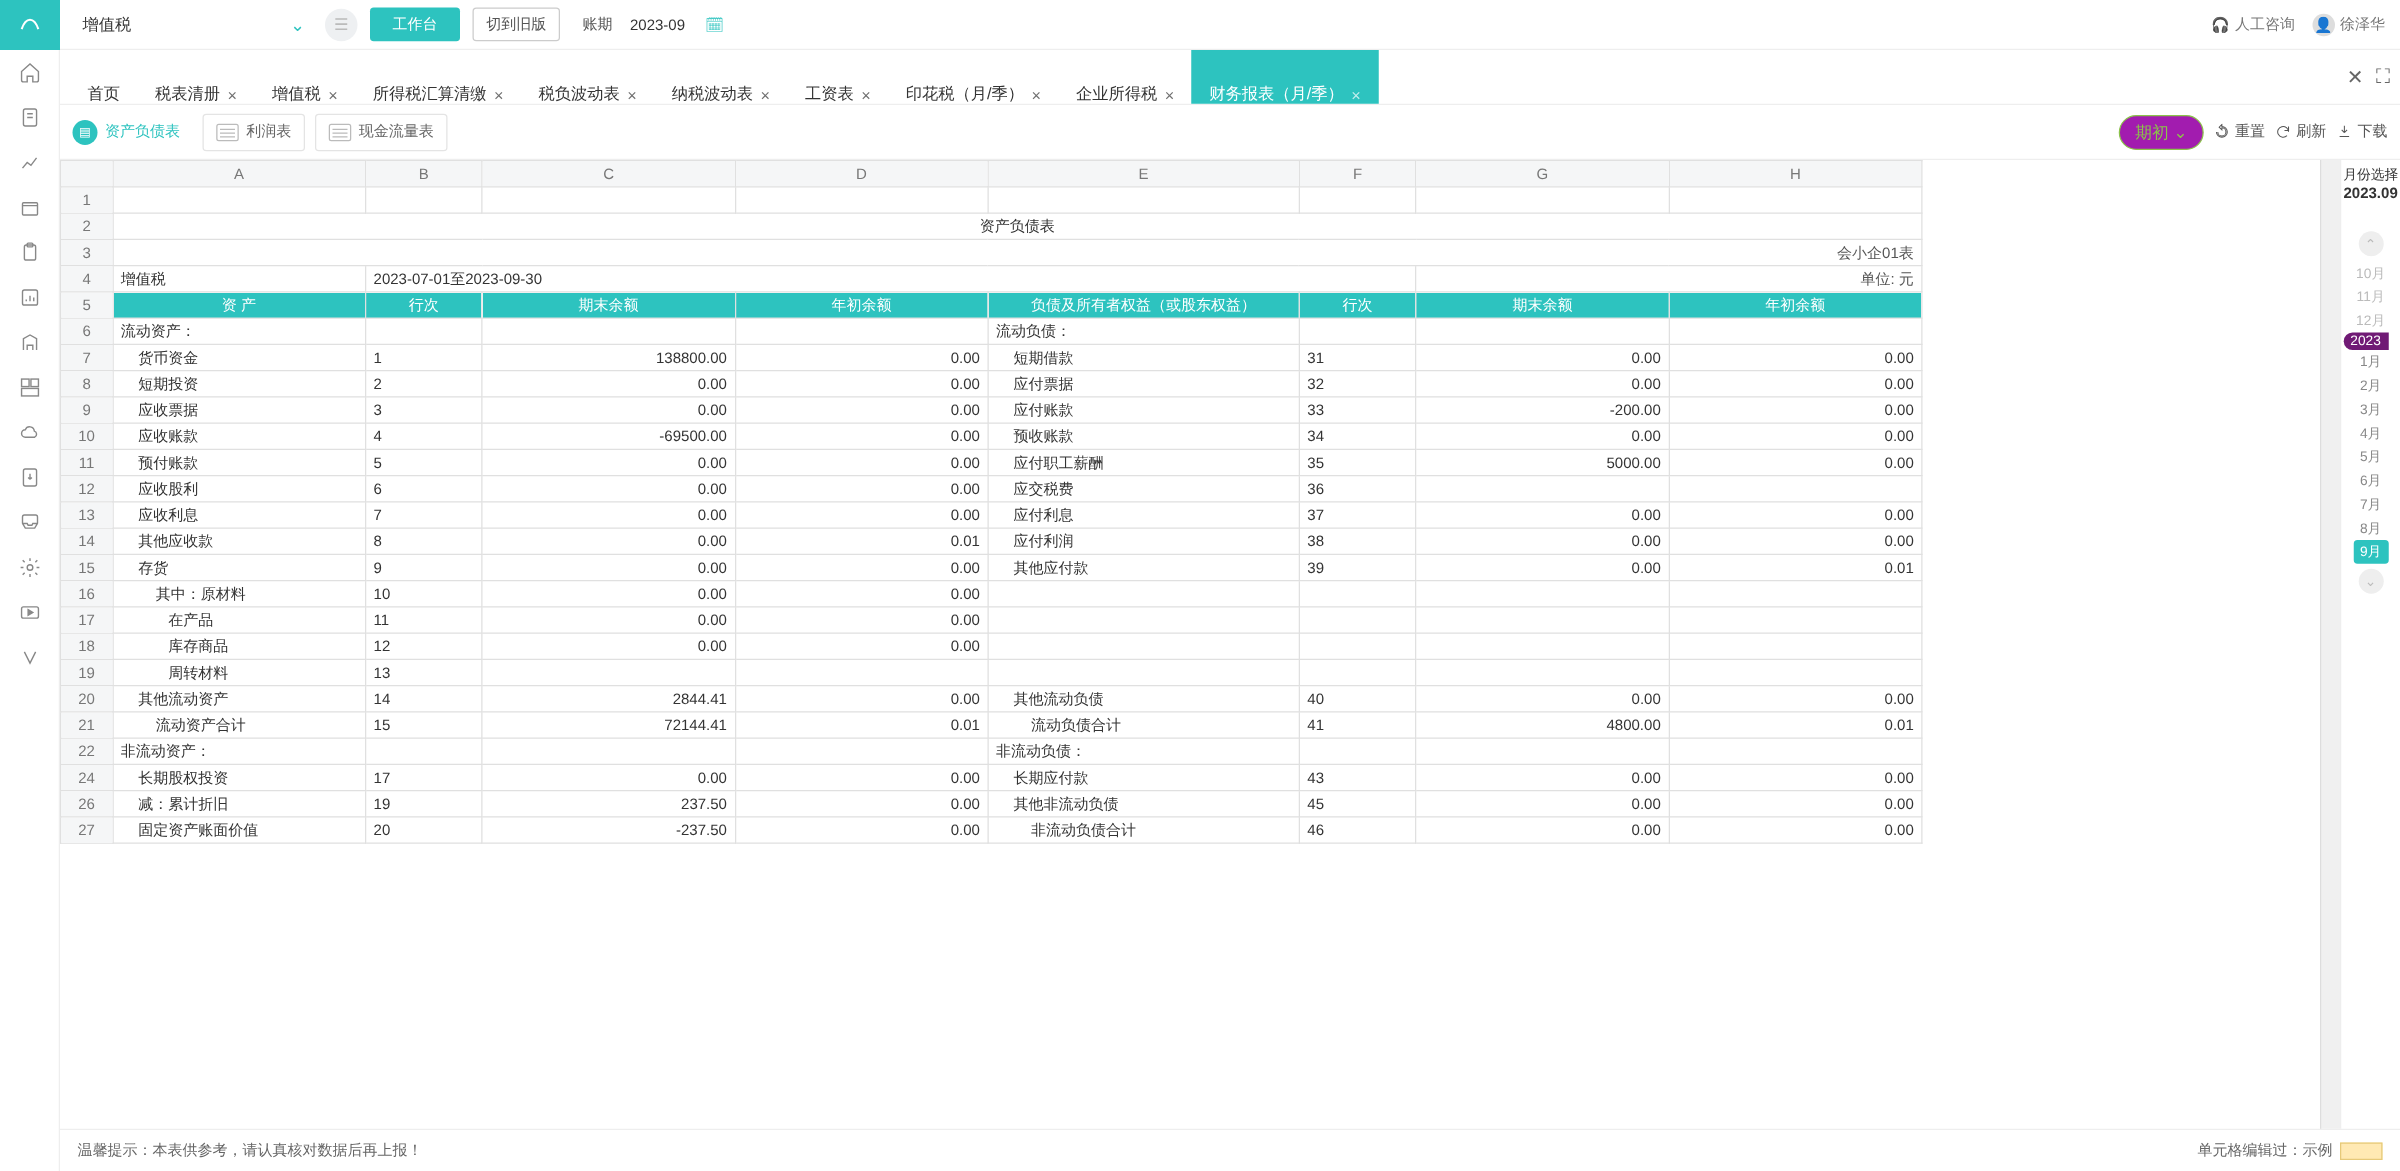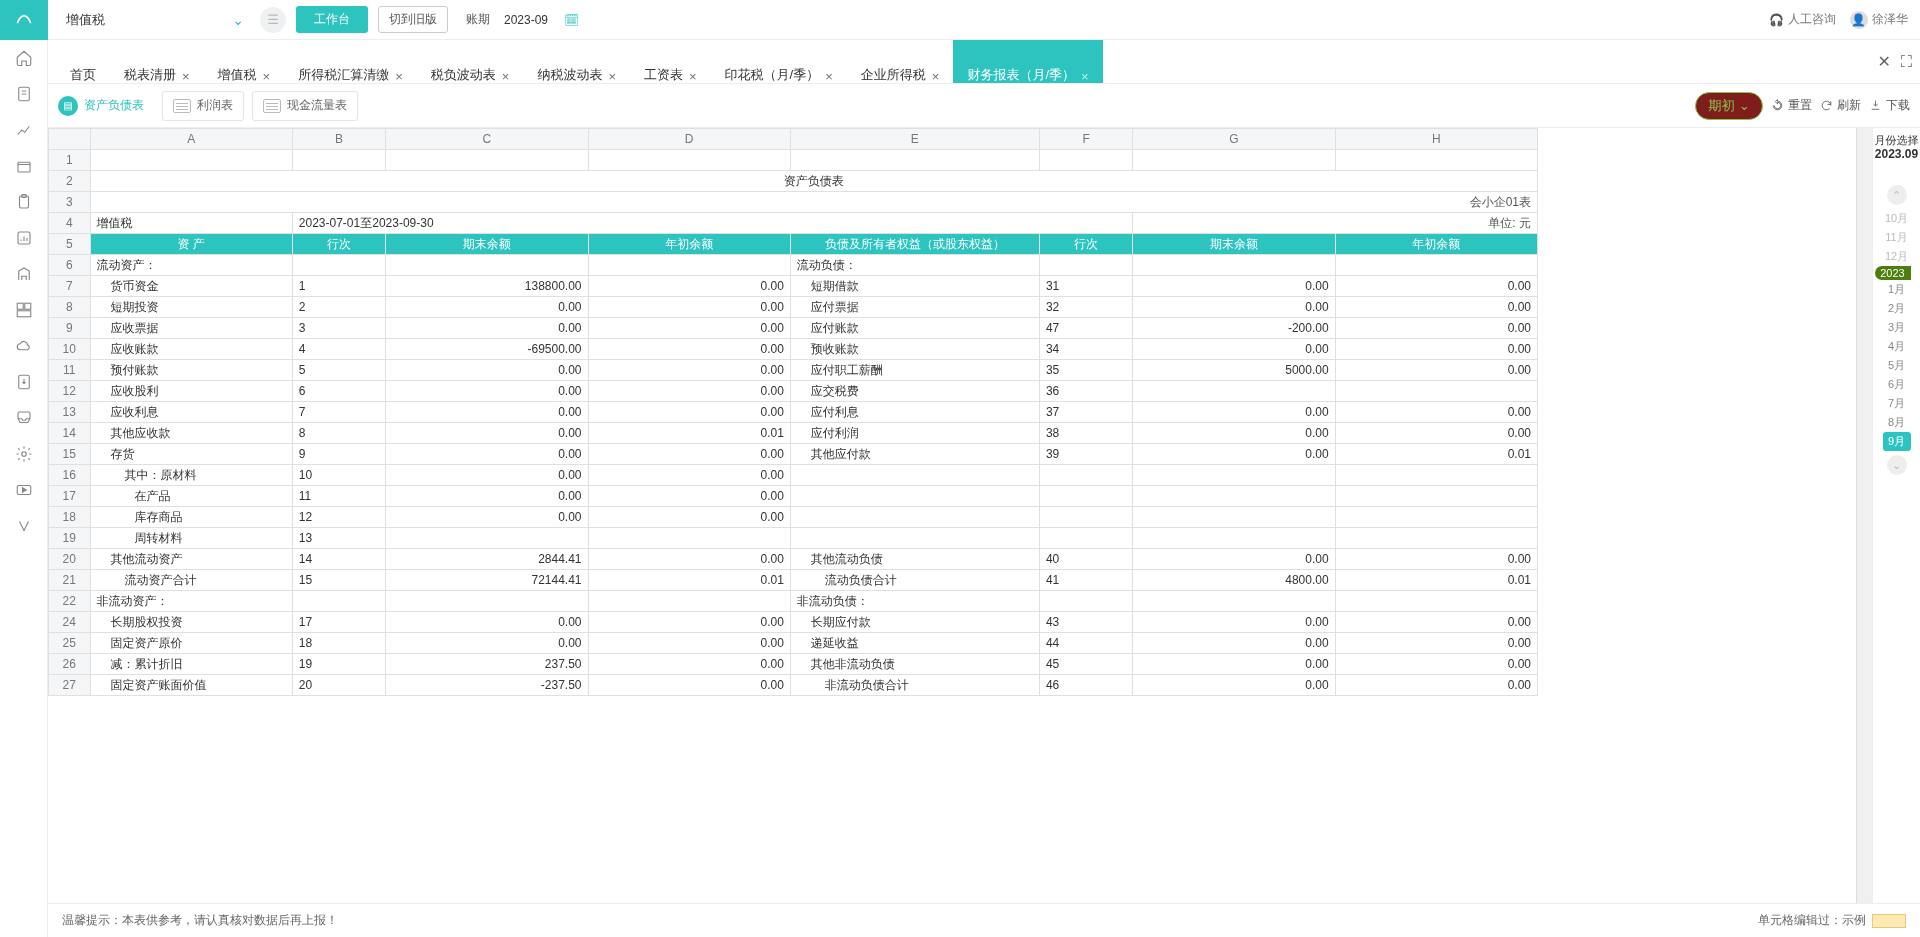--- a/index.html
+++ b/index.html
@@ -31,21 +31,21 @@
 .tabs-row-right { margin-left:auto; display:flex; align-items:center; gap:10px; color:#666; }
 .tabs-row-right .ic { cursor:pointer; font-size:16px; }
 .subtabs-row { height: 44px; display: flex; align-items: center; padding: 0 10px; border-bottom: 1px solid #eee; gap: 8px; }
 .subtab { border: 1px solid #e4e4e4; padding: 5px 10px; border-radius: 3px; cursor: pointer; color:#666; display:flex; align-items:center; gap:6px; font-size:12px; }
 .subtab.active { border: none; background: transparent; padding-left:0; }
 .subtab.active .sub-icon { width:20px; height:20px; border-radius:50%; background:#2dc3bf; color:#fff; display:inline-flex; align-items:center; justify-content:center; font-size:10px; }
 .subtab.active .sub-label { color:#2dc3bf; }
 .sub-icon-gray { width:18px; height:14px; border:1px solid #bbb; border-radius:2px; display:inline-block; position:relative; }
 .sub-icon-gray::after { content:""; position:absolute; left:2px; top:3px; right:2px; height:1px; background:#bbb; box-shadow: 0 3px 0 #bbb, 0 6px 0 #bbb; }
 .subtabs-spacer { flex:1; }
-.btn-period { border:1px solid #8bc34a; color:#8bc34a; background:#7f1d1d; border-radius:14px; padding:4px 12px; cursor:pointer; display:flex; align-items:center; gap:4px; }
+.btn-period { border:1px solid #8bc34a; color:#8bc34a; background:#a21caf; border-radius:14px; padding:4px 12px; cursor:pointer; display:flex; align-items:center; gap:4px; }
 .link-btn { color:#555; cursor:pointer; display:flex; align-items:center; gap:4px; }
 .link-btn svg { width:13px; height:13px; stroke:#555; fill:none; stroke-width:1.5; }
 .sheet-area { flex:1; display:flex; min-height:0; position:relative; }
 .sheet-wrap { flex:1; overflow:auto; position:relative; }
 table.sheet { border-collapse: collapse; width: 1490px; table-layout:fixed; }
 table.sheet th, table.sheet td { border: 1px solid #e0e0e0; height: 21px; font-size: 12px; padding: 0 6px; white-space: nowrap; overflow:hidden; text-overflow:ellipsis; }
 table.sheet thead th { background: #f5f6f7; color:#777; font-weight:normal; text-align:center; position:sticky; top:0; z-index:2; }
 table.sheet .rowhdr { background:#f5f6f7; color:#777; text-align:center; width:40px; position:sticky; left:0; z-index:1; }
 .corner { background:#f5f6f7; }
 .hdr-row td.datacell { background:#2dc3bf; color:#fff; text-align:center; }
@@ -55,21 +55,21 @@
 .ctr { text-align:left; }
 .indent1 { padding-left: 20px !important; }
 .indent2 { padding-left: 34px !important; }
 .indent3 { padding-left: 44px !important; }
 .month-panel { width: 48px; border-left:1px solid #eee; display:flex; flex-direction:column; align-items:center; padding-top:6px; font-size:11px; color:#888; }
 .month-panel .mtitle { font-size:11px; color:#333; line-height:1.2; }
 .month-panel .mval { font-weight:bold; color:#333; font-size:12px; margin-bottom:20px;}
 .month-panel .arrow { width:20px; height:20px; border-radius:50%; background:#eee; color:#bbb; display:flex; align-items:center; justify-content:center; cursor:pointer; margin:4px 0; }
 .month-panel .m { padding:2px 0; cursor:pointer; width:100%; text-align:center; }
 .month-panel .m.dim { color:#bbb; }
-.month-panel .m.year { background:#4d7c0f; color:#fff; border-radius:8px 0 0 8px; width:36px; margin-left:-8px; padding:1px 4px; font-size:11px; }
+.month-panel .m.year { background:#701a75; color:#fff; border-radius:8px 0 0 8px; width:36px; margin-left:-8px; padding:1px 4px; font-size:11px; }
 .month-panel .m.sel { background:#2dc3bf; color:#fff; border-radius:3px; width:28px; }
 .vscroll-stub { width:16px; background:#f0f0f0; border-left:1px solid #ddd; }
 .footer { height: 34px; border-top:1px solid #eee; display:flex; align-items:center; padding: 0 14px; font-size:12px; color:#666; }
 .footer .spacer { flex:1; }
 .footer .swatch { width:34px; height:14px; background:#ffe9b3; border:1px solid #e6c979; display:inline-block; margin-left:6px; }
 </style>
 </head>
 <body>
 
 <div class="app">
@@ -371,21 +371,21 @@
                 <td class="num">0.00</td>
                 <td class="num">0.00</td>
               </tr>
               <tr>
                 <td class="rowhdr">9</td>
                 <td class="indent1">应收票据</td>
                 <td class="ctr">3</td>
                 <td class="num">0.00</td>
                 <td class="num">0.00</td>
                 <td class="indent1">应付账款</td>
-                <td class="ctr">47</td>
+                <td class="ctr">33</td>
                 <td class="num">-200.00</td>
                 <td class="num">0.00</td>
               </tr>
               <tr>
                 <td class="rowhdr">10</td>
                 <td class="indent1">应收账款</td>
                 <td class="ctr">4</td>
                 <td class="num">-69500.00</td>
                 <td class="num">0.00</td>
                 <td class="indent1">预收账款</td>
@@ -526,31 +526,20 @@
                 <td class="num"></td>
               </tr>
               <tr>
                 <td class="rowhdr">24</td>
                 <td class="indent1">长期股权投资</td>
                 <td class="ctr">17</td>
                 <td class="num">0.00</td>
                 <td class="num">0.00</td>
                 <td class="indent1">长期应付款</td>
                 <td class="ctr">43</td>
-                <td class="num">0.00</td>
-                <td class="num">0.00</td>
-              </tr>
-              <tr>
-                <td class="rowhdr">25</td>
-                <td class="indent1">固定资产原价</td>
-                <td class="ctr">18</td>
-                <td class="num">0.00</td>
-                <td class="num">0.00</td>
-                <td class="indent1">递延收益</td>
-                <td class="ctr">44</td>
                 <td class="num">0.00</td>
                 <td class="num">0.00</td>
               </tr>
               <tr>
                 <td class="rowhdr">26</td>
                 <td class="indent1">减：累计折旧</td>
                 <td class="ctr">19</td>
                 <td class="num">237.50</td>
                 <td class="num">0.00</td>
                 <td class="indent1">其他非流动负债</td>

